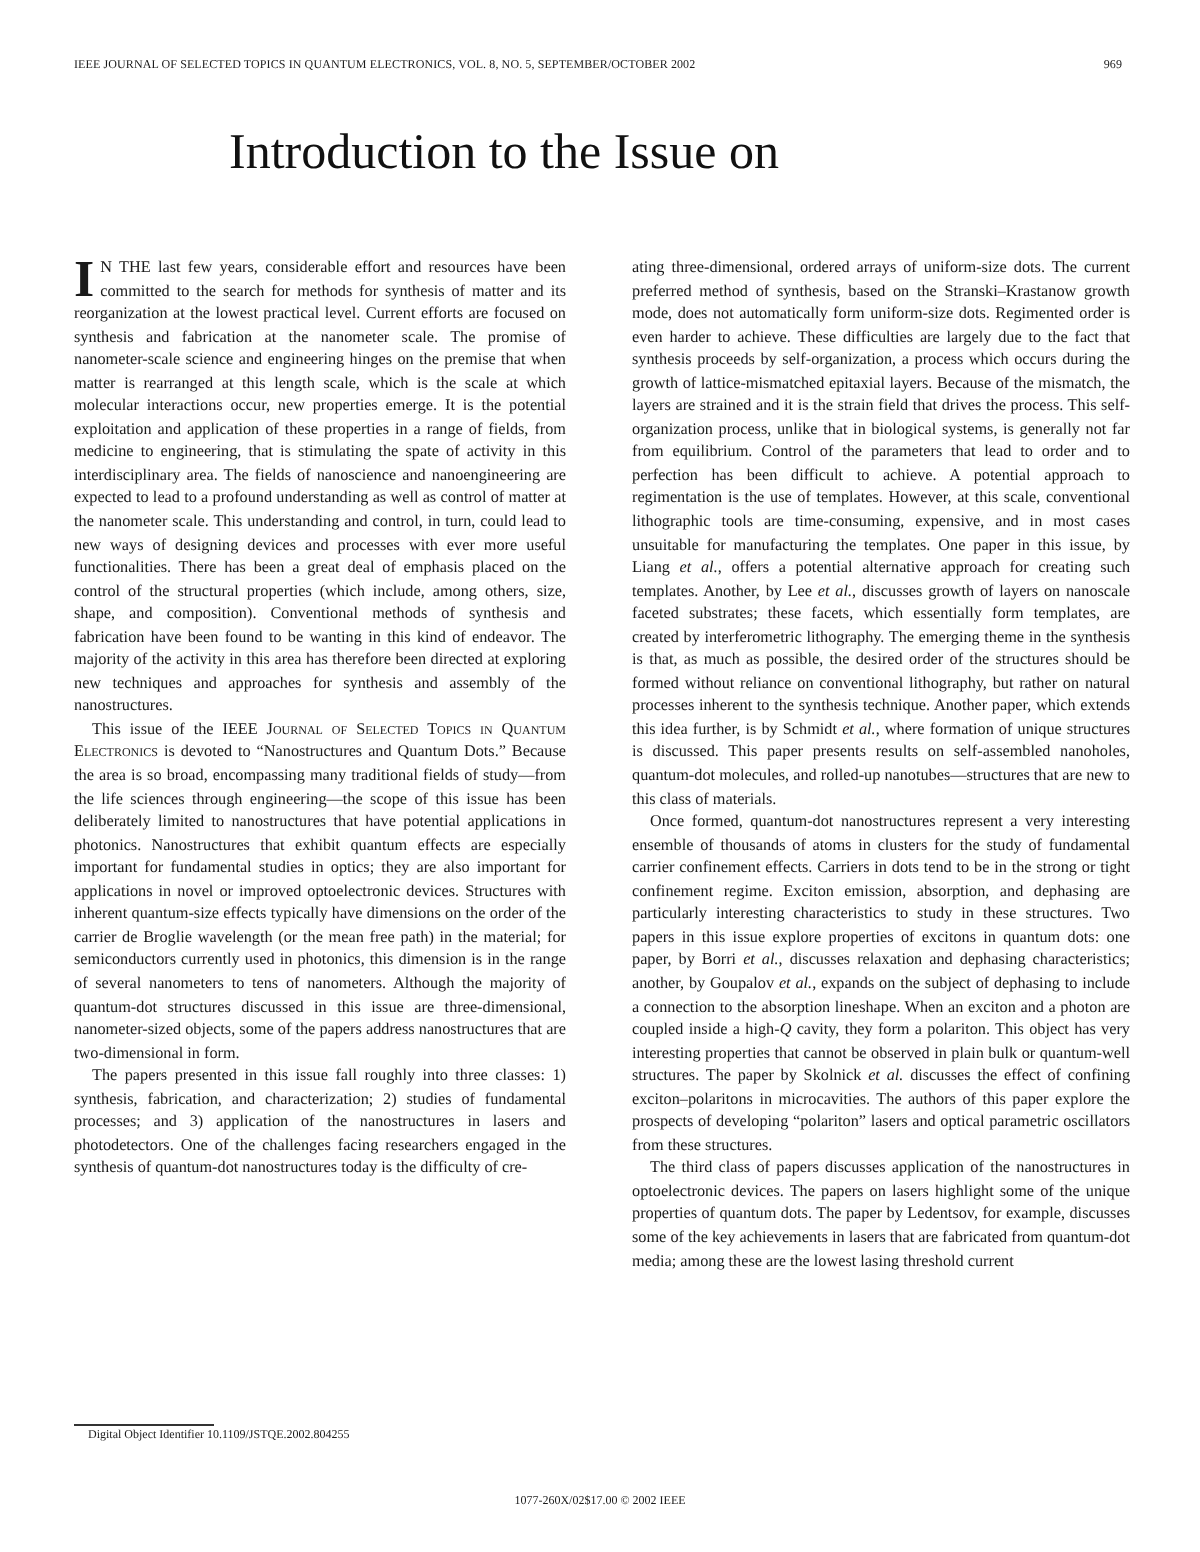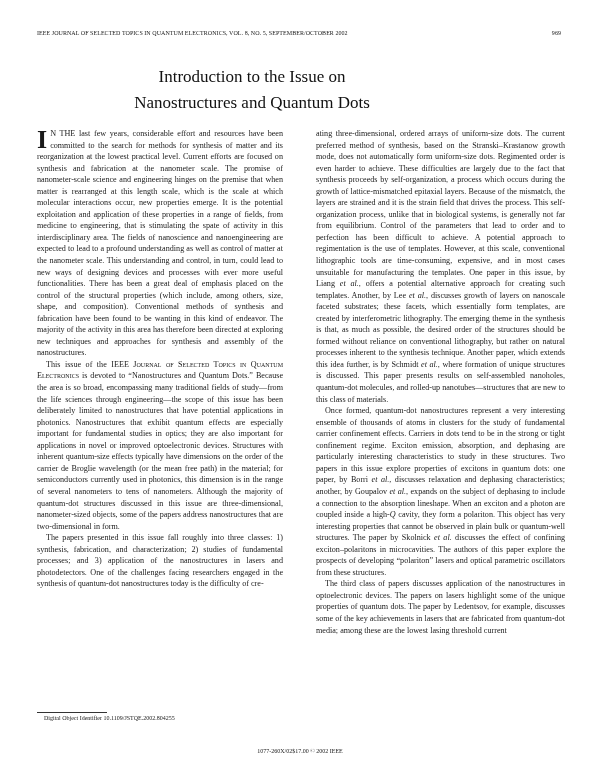--- a/index.html
+++ b/index.html
@@ -3,21 +3,21 @@
 <meta charset="utf-8">
 <style>
   html, body { margin: 0; padding: 0; background: #ffffff; }
   body { width: 600px; height: 776px; position: relative; overflow: hidden;
          font-family: "Liberation Serif", "DejaVu Serif", serif; color: #1a1a1a; }
   .running-head { position: absolute; top: 30px; left: 37px; width: 528px; height: 12px;
                   font-size: 6px; letter-spacing: 0.05px; }
   .running-head .journal { position: absolute; left: 0; top: 0; }
   .running-head .page-num { position: absolute; right: 4px; top: 0; }
   .title { position: absolute; top: 64px; left: 0; width: 504px; text-align: center;
-           font-size: 17px; line-height: 26px; color: #111; }
+           font-size: 25px; line-height: 26px; color: #111; }
   .col { position: absolute; top: 128px; font-size: 8.15px; line-height: 11.55px;
          text-align: justify; hyphens: none; }
   .col-left { left: 37px; width: 246px; }
   .col-right { left: 316px; width: 249px; }
   .col p { margin: 0; text-indent: 9px; }
   .col p.first { text-indent: 0; }
   .dropcap { float: left; font-size: 26px; line-height: 20px; margin: 2px 3px 0 0;
              font-weight: bold; }
   .sc { font-variant: small-caps; }
   em { }
@@ -30,21 +30,20 @@
 </head>
 <body>
 
 <div class="running-head">
   <span class="journal">IEEE JOURNAL OF SELECTED TOPICS IN QUANTUM ELECTRONICS, VOL. 8, NO. 5, SEPTEMBER/OCTOBER 2002</span>
   <span class="page-num">969</span>
 </div>
 
 <div class="title">
   <div>Introduction to the Issue on</div>
-  <div>Nanostructures and Quantum Dots</div>
 </div>
 
 <div class="col col-left">
   <p class="first"><span class="dropcap">I</span><span>N THE</span><span> last few years, considerable effort and resources have been committed to the search for methods for synthesis of matter and its reorganization at the lowest practical level. Current efforts are focused on synthesis and fabrication at the nanometer scale. The promise of nanometer-scale science and engineering hinges on the premise that when matter is rearranged at this length scale, which is the scale at which molecular interactions occur, new properties emerge. It is the potential exploitation and application of these properties in a range of fields, from medicine to engineering, that is stimulating the spate of activity in this interdisciplinary area. The fields of nanoscience and nanoengineering are expected to lead to a profound understanding as well as control of matter at the nanometer scale. This understanding and control, in turn, could lead to new ways of designing devices and processes with ever more useful functionalities. There has been a great deal of emphasis placed on the control of the structural properties (which include, among others, size, shape, and composition). Conventional methods of synthesis and fabrication have been found to be wanting in this kind of endeavor. The majority of the activity in this area has therefore been directed at exploring new techniques and approaches for synthesis and assembly of the nanostructures.</span></p>
   <p><span>This issue of the </span><span class="sc">IEEE Journal of Selected Topics in Quantum Electronics</span><span> is devoted to “Nanostructures and Quantum Dots.” Because the area is so broad, encompassing many traditional fields of study—from the life sciences through engineering—the scope of this issue has been deliberately limited to nanostructures that have potential applications in photonics. Nanostructures that exhibit quantum effects are especially important for fundamental studies in optics; they are also important for applications in novel or improved optoelectronic devices. Structures with inherent quantum-size effects typically have dimensions on the order of the carrier de Broglie wavelength (or the mean free path) in the material; for semiconductors currently used in photonics, this dimension is in the range of several nanometers to tens of nanometers. Although the majority of quantum-dot structures discussed in this issue are three-dimensional, nanometer-sized objects, some of the papers address nanostructures that are two-dimensional in form.</span></p>
   <p><span>The papers presented in this issue fall roughly into three classes: 1) synthesis, fabrication, and characterization; 2) studies of fundamental processes; and 3) application of the nanostructures in lasers and photodetectors. One of the challenges facing researchers engaged in the synthesis of quantum-dot nanostructures today is the difficulty of cre-</span></p>
 </div>
 
 <div class="col col-right">
   <p class="first"><span>ating three-dimensional, ordered arrays of uniform-size dots. The current preferred method of synthesis, based on the Stranski–Krastanow growth mode, does not automatically form uniform-size dots. Regimented order is even harder to achieve. These difficulties are largely due to the fact that synthesis proceeds by self-organization, a process which occurs during the growth of lattice-mismatched epitaxial layers. Because of the mismatch, the layers are strained and it is the strain field that drives the process. This self-organization process, unlike that in biological systems, is generally not far from equilibrium. Control of the parameters that lead to order and to perfection has been difficult to achieve. A potential approach to regimentation is the use of templates. However, at this scale, conventional lithographic tools are time-consuming, expensive, and in most cases unsuitable for manufacturing the templates. One paper in this issue, by Liang </span><em>et al.</em><span>, offers a potential alternative approach for creating such templates. Another, by Lee </span><em>et al.</em><span>, discusses growth of layers on nanoscale faceted substrates; these facets, which essentially form templates, are created by interferometric lithography. The emerging theme in the synthesis is that, as much as possible, the desired order of the structures should be formed without reliance on conventional lithography, but rather on natural processes inherent to the synthesis technique. Another paper, which extends this idea further, is by Schmidt </span><em>et al.</em><span>, where formation of unique structures is discussed. This paper presents results on self-assembled nanoholes, quantum-dot molecules, and rolled-up nanotubes—structures that are new to this class of materials.</span></p>

